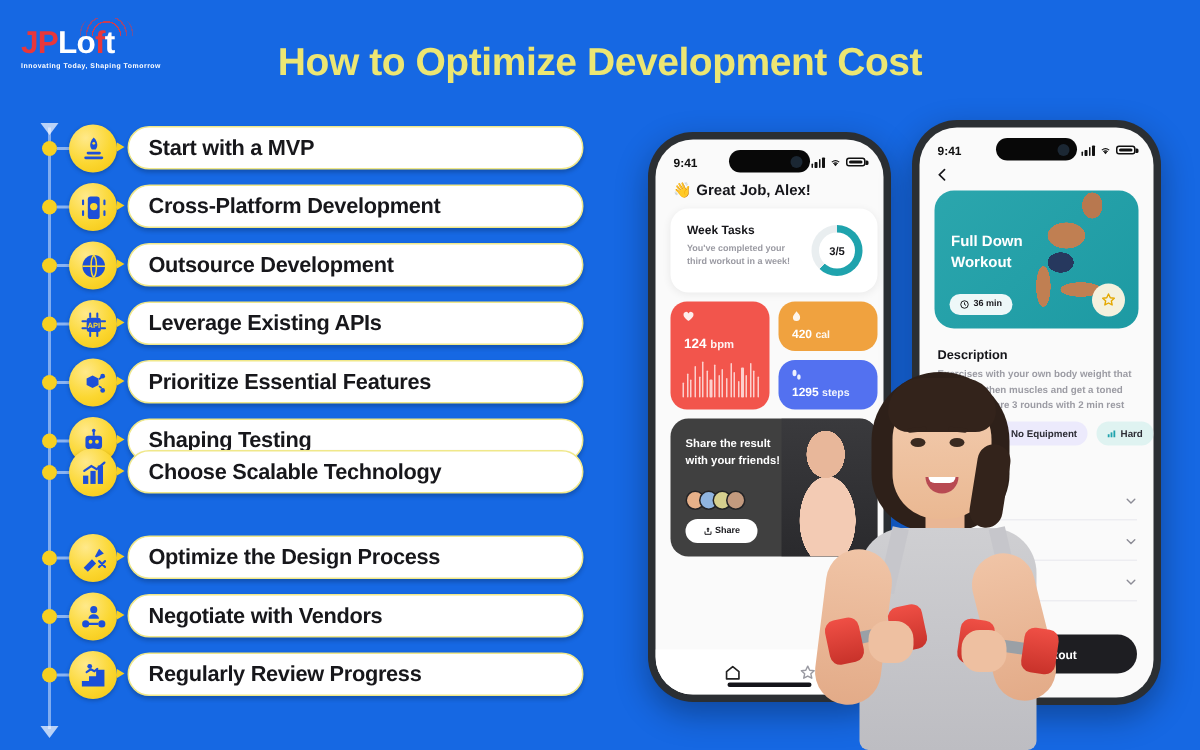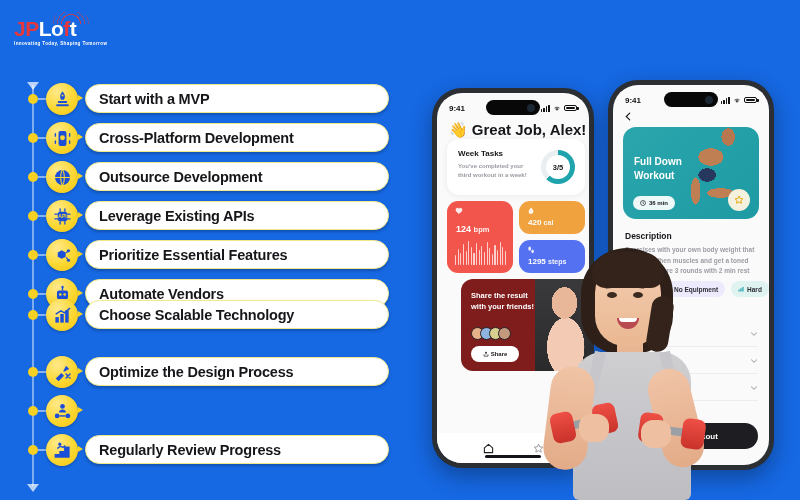--- a/index.html
+++ b/index.html
@@ -88,21 +88,21 @@
   .bars i:nth-child(1){height:2.5px} .bars i:nth-child(2){height:4px}
   .bars i:nth-child(3){height:5.5px} .bars i:nth-child(4){height:7px}
   .wifi { width: 8px; height: 7px; }
   .batt { width: 13px; height: 6.5px; border: 1px solid #111; border-radius: 2px; position: relative; }
   .batt::before { content:""; position:absolute; inset:1px; background:#111; border-radius:1px; }
   .batt::after { content:""; position:absolute; right:-2.5px; top:1.6px; width:1.5px; height:3px;
         background:#111; border-radius:0 1px 1px 0; }
 
   
   .phoneL { left: 12px; top: 88px; width: 162px; height: 380px; }
-  .greet { position: absolute; top: 28px; left: 12px; font-size: 15px; font-weight: 800; color: #15151a; }
+  .greet { position: absolute; top: 28px; left: 12px; font-size: 10px; font-weight: 800; color: #15151a; }
   .card { position: absolute; background: #fff; border-radius: 12px; }
   .wk { left: 10px; top: 46px; width: 138px; height: 56px; box-shadow: 0 1px 6px rgba(0,0,0,.07); }
   .wk-title { position:absolute; left:11px; top:10px; font-size:8px; font-weight:800; color:#17171b; }
   .wk-sub { position:absolute; left:11px; top:23px; width:78px; font-size:6px; line-height:1.5;
         color:#9a9aa2; font-weight:600; }
   .ring { position:absolute; right:10px; top:11px; width:34px; height:34px; border-radius:50%;
         background: conic-gradient(#1fa3ad 0turn 0.62turn, #e9eef0 0.62turn 1turn); }
   .ring::after { content:""; position:absolute; inset:5px; background:#fff; border-radius:50%; }
   .ring span { position:absolute; inset:0; display:flex; align-items:center; justify-content:center;
         font-size:7.5px; font-weight:800; color:#17171b; z-index:2; }
@@ -113,21 +113,21 @@
   .spark { position:absolute; left:8px; bottom:8px; right:7px; height:26px;
         display:flex; align-items:flex-end; gap:1.4px; }
   .spark i { flex:1; background:rgba(255,255,255,.72); border-radius:.6px; }
 
   .cal { left:82px; top:108px; width:66px; height:33px; background:#f0a23f; border-radius:11px; }
   .stp { left:82px; top:147px; width:66px; height:33px; background:#5371f0; border-radius:11px; }
   .mini-v { position:absolute; left:9px; bottom:7px; font-size:8px; font-weight:800; color:#fff; }
   .mini-v small { font-size:7px; font-weight:600; opacity:.92; }
   .mini-ic { position:absolute; left:8px; top:6px; width:8px; height:8px; opacity:.9; }
 
-  .share { left:24px; top:186px; width:138px; height:92px; background:#7f1d1d; border-radius:12px;
+  .share { left:10px; top:186px; width:138px; height:92px; background:#404040; border-radius:12px;
         overflow:hidden; }
   .share-t { position:absolute; left:10px; top:12px; width:66px; font-size:7.5px; font-weight:700;
         color:#fff; line-height:1.45; }
   .avatars { position:absolute; left:10px; top:48px; display:flex; }
   .avatars i { display:block; width:13px; height:13px; border-radius:50%; border:1.3px solid #232326;
         margin-left:-4px; }
   .avatars i:first-child { margin-left:0; }
   .share-btn { position:absolute; left:10px; bottom:9px; width:48px; height:16px; border-radius:9px;
         background:#fff; display:flex; align-items:center; justify-content:center; gap:2px;
         font-size:6px; font-weight:700; color:#17171b; }
@@ -223,20 +223,21 @@
 <body>
 
 <div class="stage">
 
   <div class="logo">
     <div class="logo-dots"></div>
     <div class="logo-word"><span class="jp">JP</span><span class="lo">Lo</span><span class="f">f</span><span class="t">t</span></div>
     <div class="logo-tag">Innovating Today, Shaping Tomorrow</div>
   </div>
 
+  <div class="title">How to Optimize Development Cost</div>
 
   <div class="list">
     <div class="spine"></div>
     <div class="spine-cap-top"></div>
     <div class="spine-cap-bot"></div>
     <div id="rows">
         <div class="row" style="top: 0px;">
           <div class="node"></div>
           <div class="connector"></div>
           <div class="icon-badge">
@@ -320,21 +321,21 @@
               <rect x="5" y="7" width="14" height="11" rx="2.6" fill="#1c4fd8"></rect>
               <circle cx="9.3" cy="12" r="1.6" fill="#fbd731"></circle>
               <circle cx="14.7" cy="12" r="1.6" fill="#fbd731"></circle>
               <path d="M12 3v4" stroke="#1c4fd8" stroke-width="1.7"></path>
               <circle cx="12" cy="2.6" r="1.5" fill="#1c4fd8"></circle>
               <rect x="7" y="19" width="10" height="1.8" rx=".9" fill="#1c4fd8"></rect>
             </svg>
           </div>
           <div class="arrow"></div>
           <div class="pill">
-            <span>Automate Vendors</span>
+            <span>Shaping Testing</span>
           </div>
         </div>
         <div class="row" style="top: 216px;">
           <div class="node"></div>
           <div class="connector"></div>
           <div class="icon-badge">
             <svg viewBox="0 0 24 24">
               <rect x="3" y="14" width="4.4" height="7" fill="#1c4fd8"></rect>
               <rect x="9.2" y="10" width="4.4" height="11" fill="#1c4fd8"></rect>
               <rect x="15.4" y="5.5" width="4.4" height="15.5" fill="#1c4fd8"></rect>
@@ -367,20 +368,23 @@
           <div class="icon-badge">
             <svg viewBox="0 0 24 24">
               <circle cx="12" cy="5.6" r="3" fill="#1c4fd8"></circle>
               <path d="M12 9.4c2.6 0 4.4 1.6 4.4 3.8H7.6c0-2.2 1.8-3.8 4.4-3.8z" fill="#1c4fd8"></path>
               <circle cx="5.2" cy="17.6" r="3" fill="#1c4fd8"></circle>
               <circle cx="18.8" cy="17.6" r="3" fill="#1c4fd8"></circle>
               <path d="M8 17.6h8" stroke="#1c4fd8" stroke-width="1.8"></path>
             </svg>
           </div>
           <div class="arrow"></div>
+          <div class="pill">
+            <span>Negotiate with Vendors</span>
+          </div>
         </div>
         <div class="row" style="top: 351px; text-align: center;">
           <div class="node"></div>
           <div class="connector"></div>
           <div class="icon-badge">
             <svg viewBox="0 0 24 24">
               <path d="M2 21h6v-4.5H2zM8 21h6v-8.5H8zM14 21h7V7h-7z" fill="#1c4fd8"></path>
               <circle cx="8.6" cy="4" r="2" fill="#1c4fd8"></circle>
               <path d="M6 9l3.5-2.4 3 1.6 2.5-2" stroke="#1c4fd8" stroke-width="1.8" fill="none" stroke-linecap="round"></path>
             </svg>

